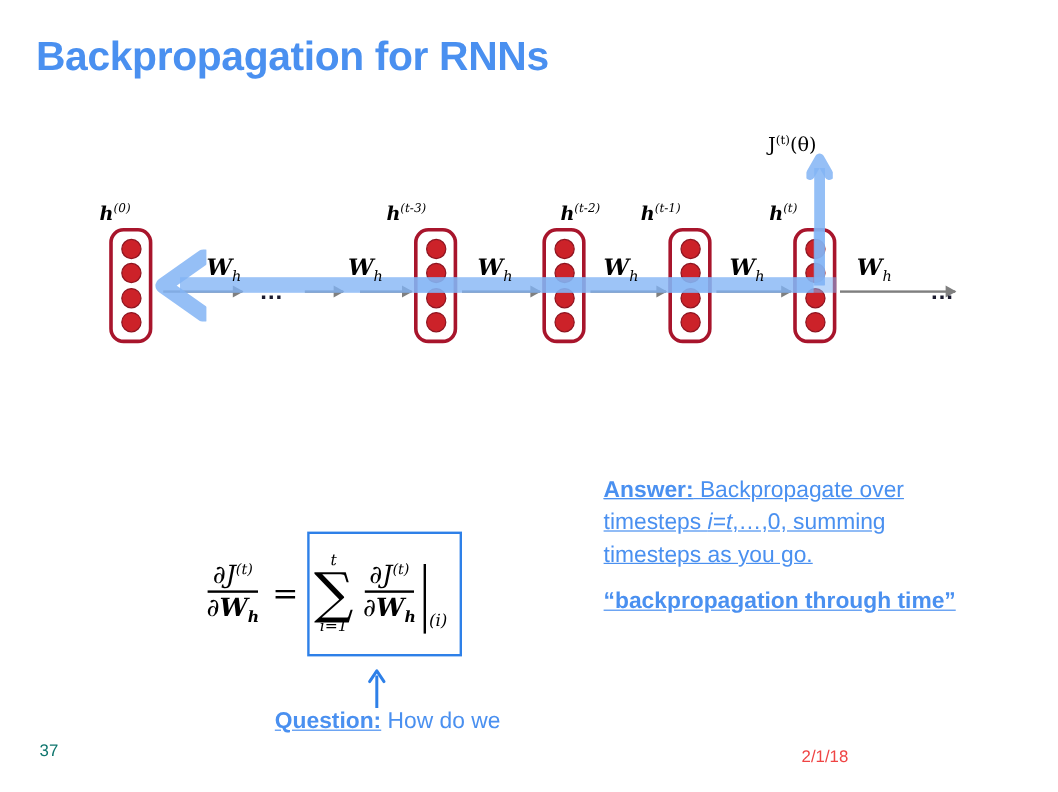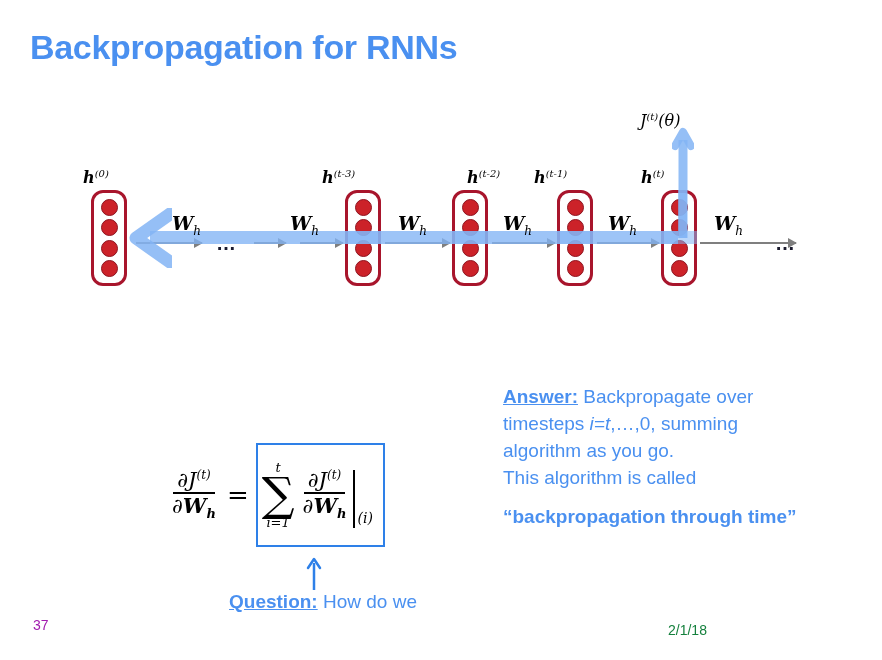--- a/index.html
+++ b/index.html
@@ -121,36 +121,36 @@
   }
   #backprop-arrowhead svg { display: block; }
   #loss-arrow {
     position: absolute;
     z-index: 5;
   }
   #loss-arrow svg { display: block; }
   #loss-label {
     position: absolute;
     font-family: "DejaVu Serif", serif;
-    font-style: italic;
     font-size: 16px;
     color: #000;
     white-space: nowrap;
     z-index: 6;
   }
   #loss-label sup { font-size: 10px; }
 
   
   #answer-block {
     position: absolute;
-    left: 503px; top: 383px;
+    left: 503px; top: 395px;
     width: 340px;
     color: #4a90f0;
     font-size: 19px;
     line-height: 27px;
+    text-decoration: underline;
   }
   #answer-block .lead {
     font-weight: bold;
     text-decoration: underline;
   }
   #answer-block .em { font-style: italic; text-align: center; }
   #answer-block .strong { font-weight: bold; margin-top: 12px; }
 
   
   #equation {
@@ -239,27 +239,27 @@
   #question-block .lead {
     font-weight: bold;
     text-decoration: underline;
   }
 
   
   #page-number {
     position: absolute;
     left: 33px; top: 617px;
     font-size: 14px;
-    color: #a21caf;
+    color: #0f766e;
   }
   #slide-date {
     position: absolute;
     left: 668px; top: 622px;
     font-size: 14px;
-    color: #15803d;
+    color: #ef4444;
   }
 </style>
 </head>
 <body>
 
 <div class="slide">
 
   <div id="slide-title">Backpropagation for RNNs</div>
 
   <div id="rnn-diagram">
@@ -368,22 +368,21 @@
     <div id="loss-arrow-overlay" style="position:absolute; left:678px; top:90px; width:9px; height:48px; background:rgba(130,180,245,0.55); z-index:6;"></div>
   </div>
 
   <div id="answer-block">
     <div>
       <span class="lead">Answer:</span><span> Backpropagate over</span>
     </div>
     <div>
       <span>timesteps </span><span class="em">i=t</span><span>,…,0, summing</span>
     </div>
-    <div>algorithm as you go.</div>
-    <div>This algorithm is called</div>
+    <div>timesteps as you go.</div>
     <div class="strong">“backpropagation through time”</div>
   </div>
 
   <div id="equation">
     <div class="frac">
       <div class="num">
         <span>∂J</span><sup>(t)</sup>
       </div>
       <div class="den">
         <span>∂</span><span class="bld"><span>W</span><sub>h</sub></span>

